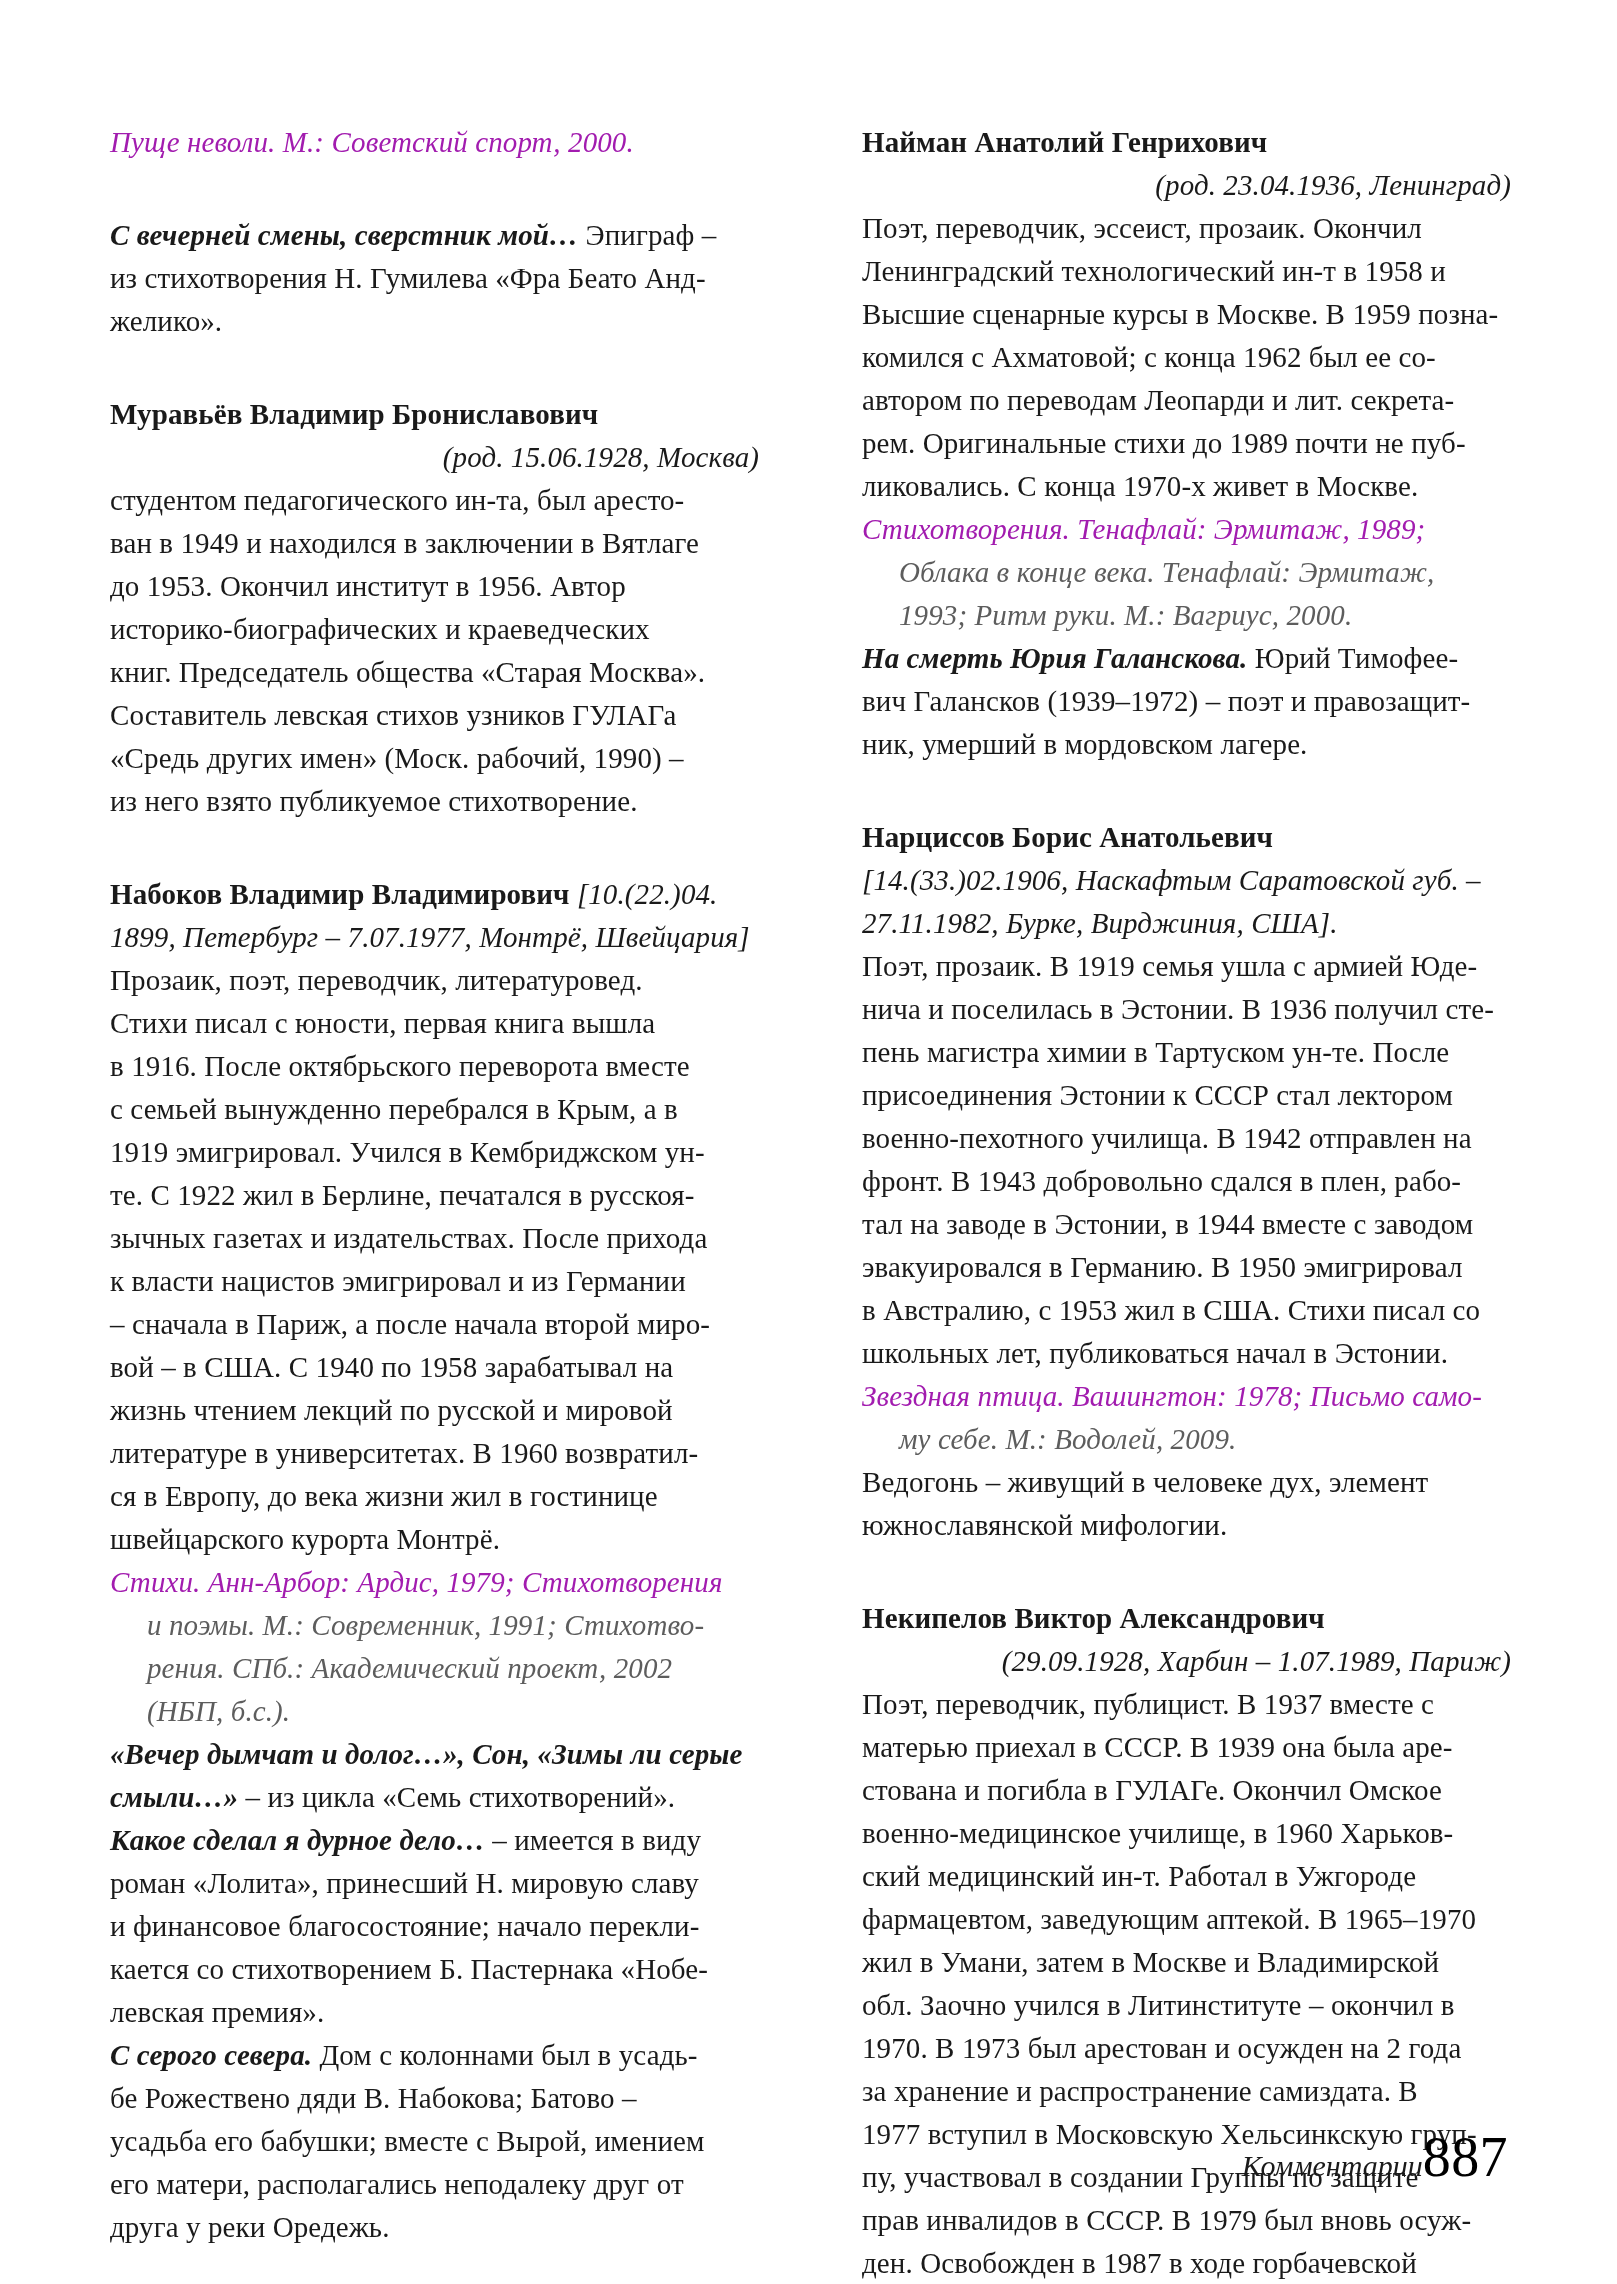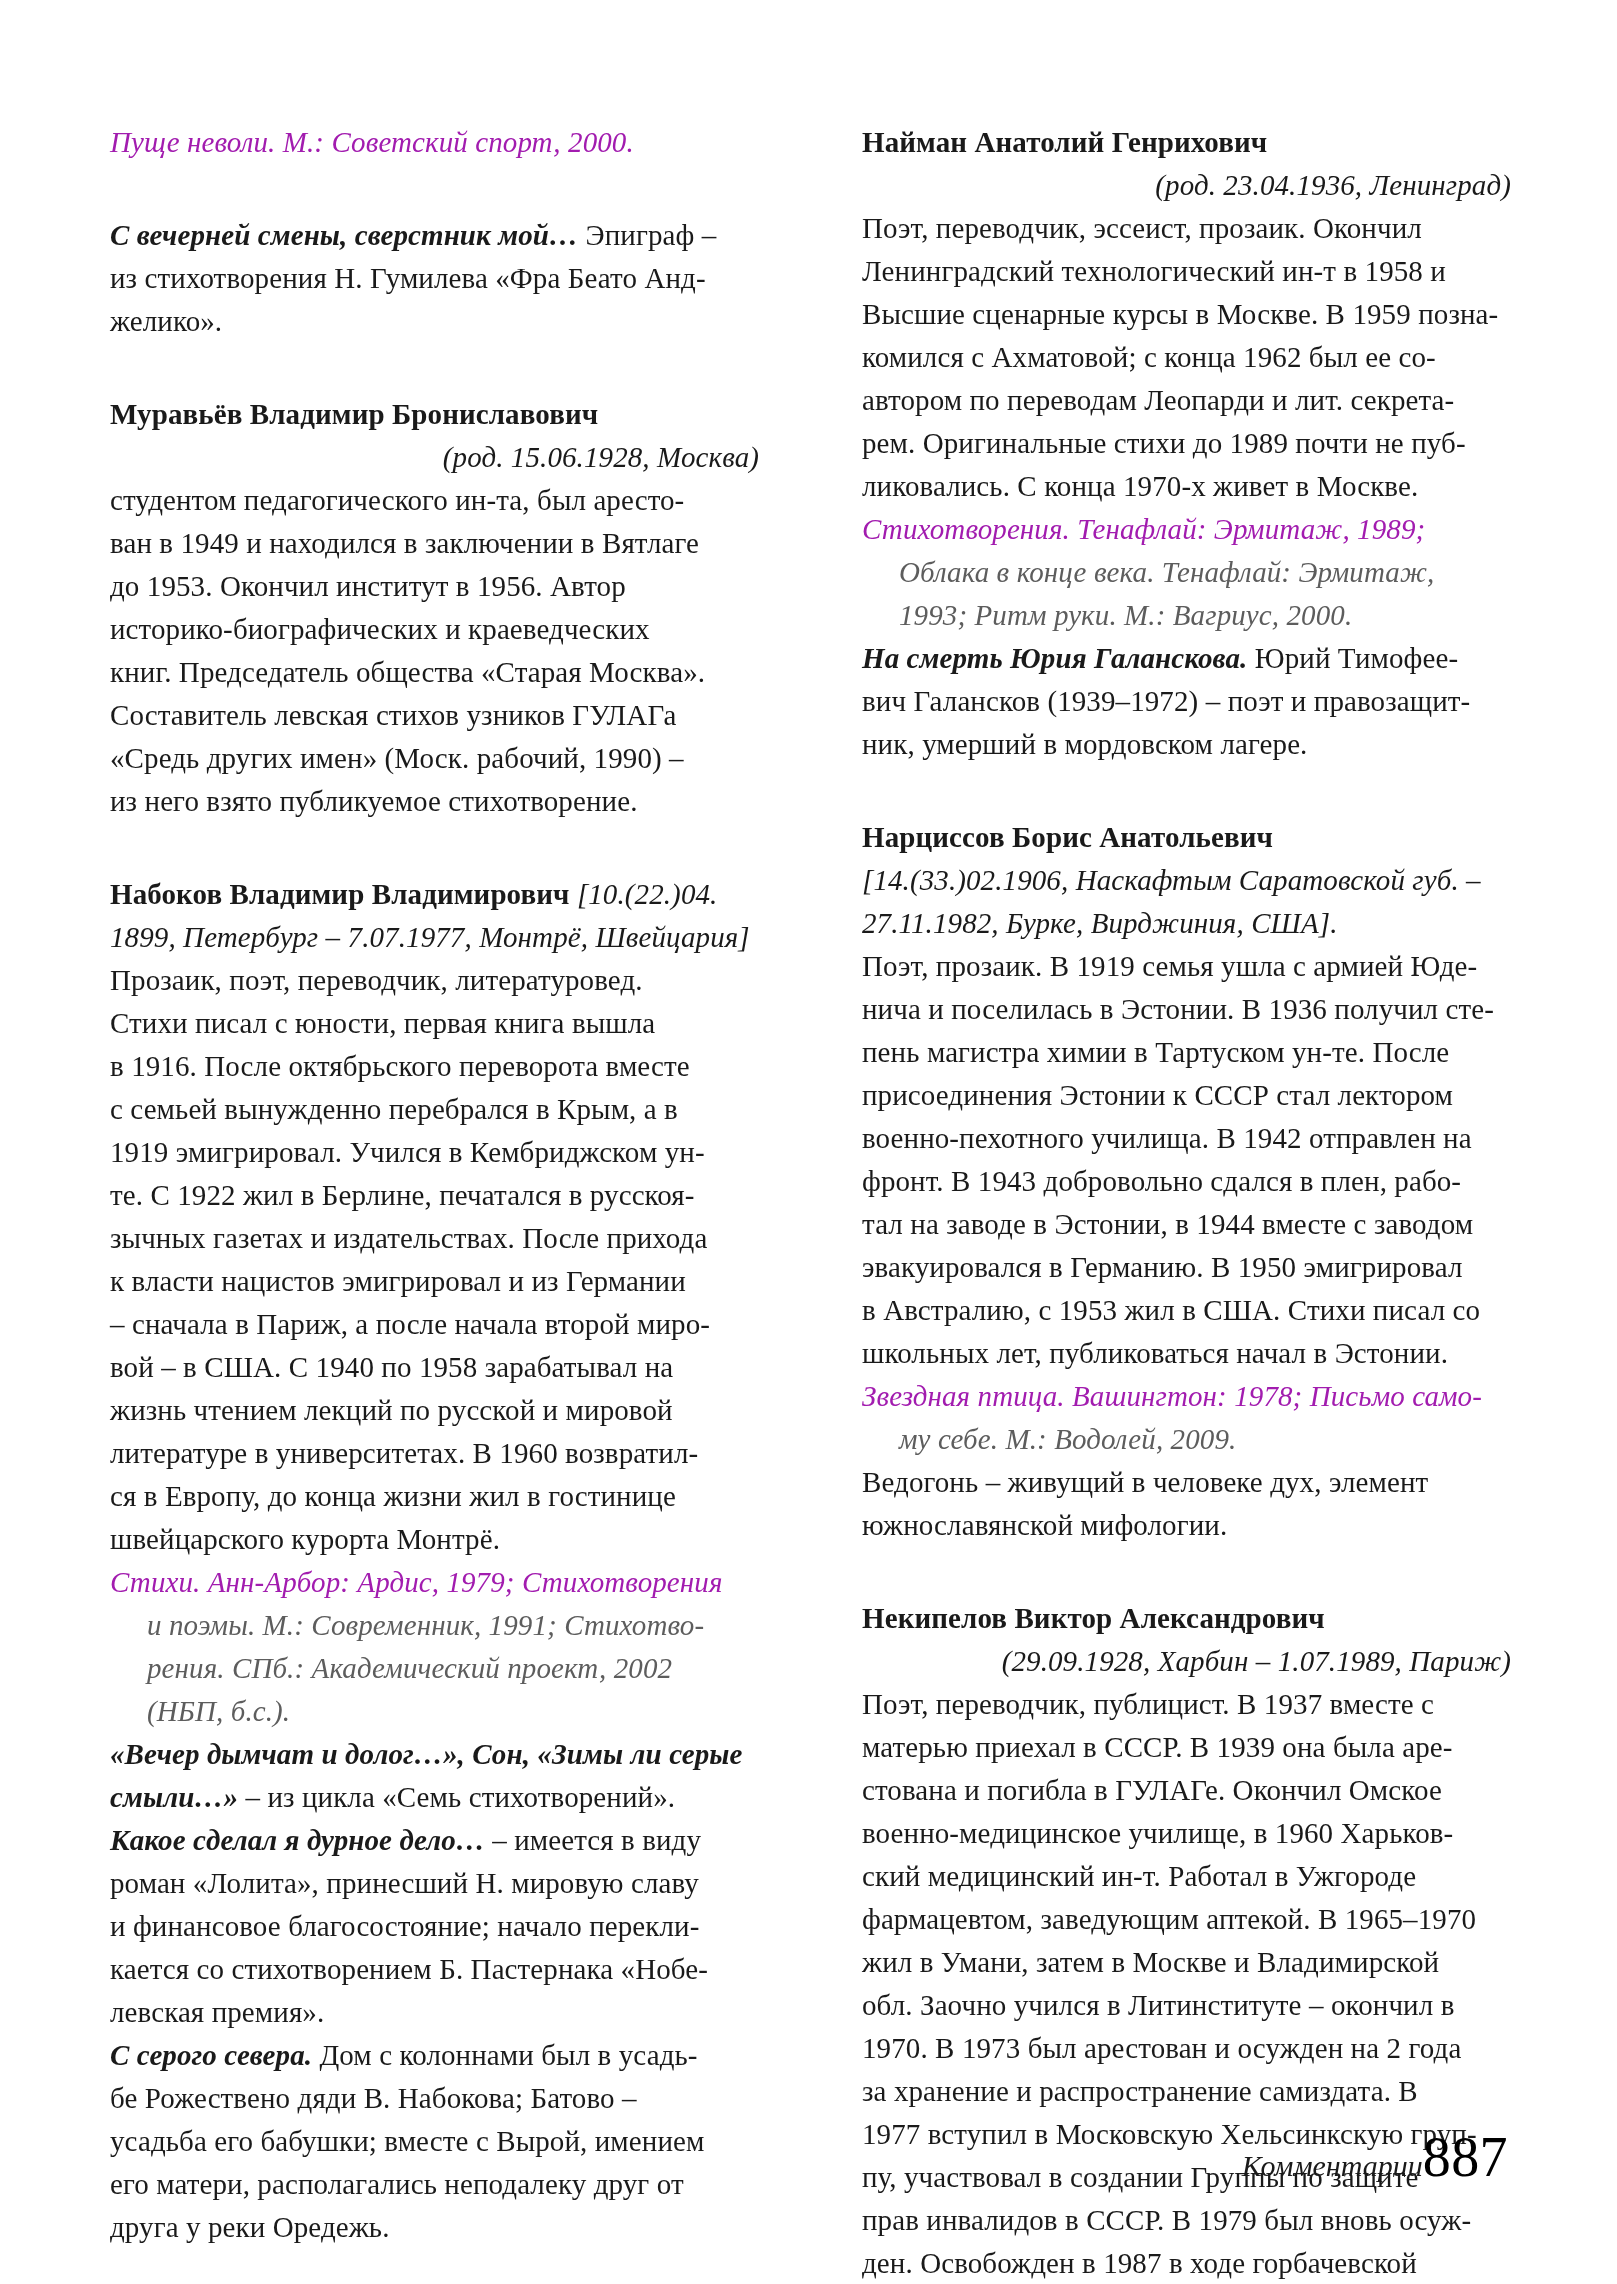--- a/index.html
+++ b/index.html
@@ -125,21 +125,21 @@
           <p class="line rich">в 1916. После октябрьского переворота вместе</p>
           <p class="line rich">с семьей вынужденно перебрался в Крым, а в</p>
           <p class="line rich">1919 эмигрировал. Учился в Кембриджском ун-</p>
           <p class="line rich">те. С 1922 жил в Берлине, печатался в русскоя-</p>
           <p class="line rich">зычных газетах и издательствах. После прихода</p>
           <p class="line rich">к власти нацистов эмигрировал и из Германии</p>
           <p class="line rich">– сначала в Париж, а после начала второй миро-</p>
           <p class="line rich">вой – в США. С 1940 по 1958 зарабатывал на</p>
           <p class="line rich">жизнь чтением лекций по русской и мировой</p>
           <p class="line rich">литературе в университетах. В 1960 возвратил-</p>
-          <p class="line rich">ся в Европу, до конца жизни жил в гостинице</p>
+          <p class="line rich">ся в Европу, до века жизни жил в гостинице</p>
           <p class="line rich">швейцарского курорта Монтрё.</p>
           <p class="line rich biblio"><i>Стихи</i>. Анн-Арбор: Ардис, 1979; <i>Стихотворения</i></p>
           <p class="line rich biblio-ind"><i>и поэмы</i>. М.: Современник, 1991; <i>Стихотво-</i></p>
           <p class="line rich biblio-ind"><i>рения</i>. СПб.: Академический проект, 2002</p>
           <p class="line rich biblio-ind">(НБП, б.с.).</p>
           <p class="line rich"><b><i>«Вечер дымчат и долог…», Сон, «Зимы ли серые</i></b></p>
           <p class="line rich"><b><i>смыли…»</i></b> – из цикла «Семь стихотворений».</p>
           <p class="line rich"><b><i>Какое сделал я дурное дело…</i></b> – имеется в виду</p>
           <p class="line rich">роман «Лолита», принесший Н. мировую славу</p>
           <p class="line rich">и финансовое благосостояние; начало перекли-</p>

